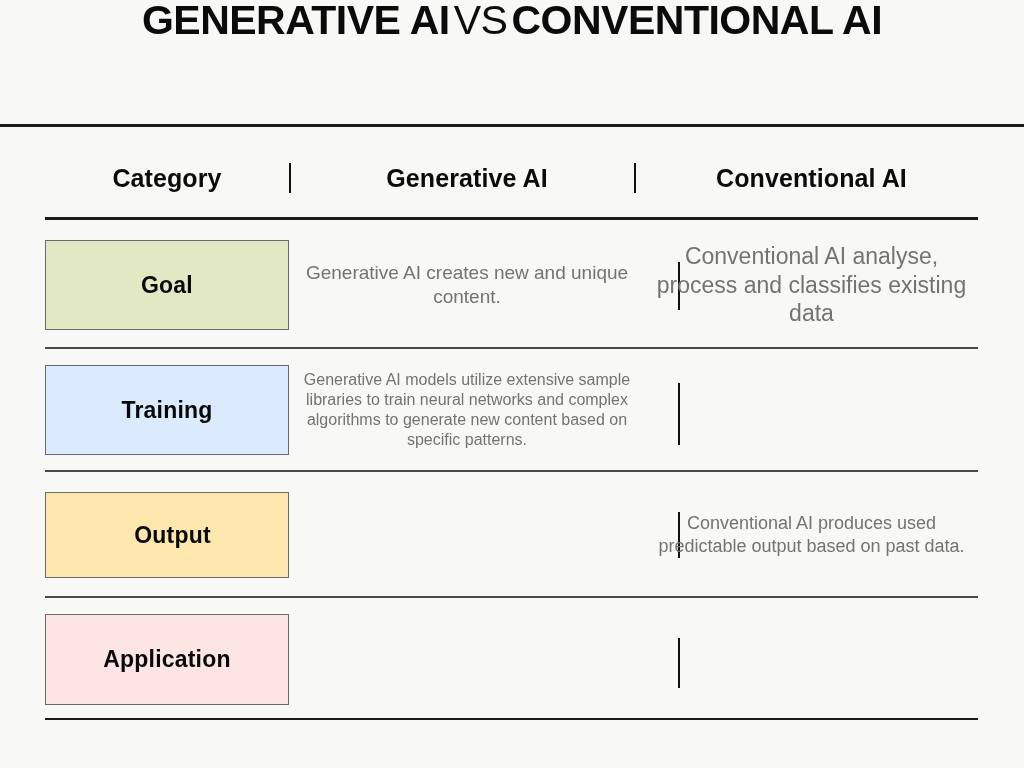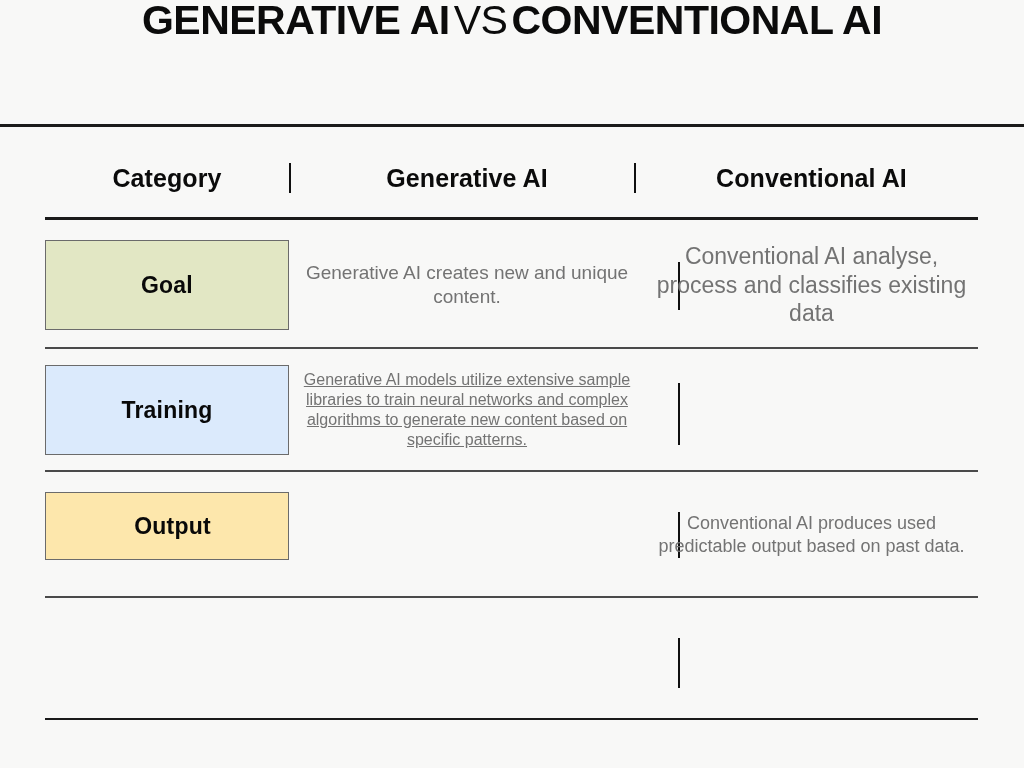--- a/index.html
+++ b/index.html
@@ -163,28 +163,28 @@
   .row1 { top: 240px; height: 90px; }
   .row1 .cat-box { top: 0; height: 90px; }
   .row1 .cell-mid, .row1 .cell-right { top: 0; height: 90px; }
   .row1 .cell-mid .cell-text   { font-size: 19px; }
   .row1 .cell-right .cell-text { font-size: 23px; }
   .row1 .vdiv { top: 22px; height: 48px; }
   .sep1 { top: 347px; }
 
   .row2 { top: 365px; height: 90px; }
   .row2 .cat-box { top: 0; height: 90px; }
-  .row2 .cell-mid, .row2 .cell-right { top: -14px; height: 118px; text-decoration: underline; }
+  .row2 .cell-mid, .row2 .cell-right { top: -14px; height: 118px; }
   .row2 .cell-mid .cell-text   { font-size: 16px; }
   .row2 .cell-right .cell-text { font-size: 18px; }
   .row2 .vdiv { top: 18px; height: 62px; }
   .sep2 { top: 470px; }
 
   .row3 { top: 492px; height: 86px; }
-  .row3 .cat-box { top: 0; height: 68px; padding-left: 11px; }
+  .row3 .cat-box { top: 0; height: 86px; padding-left: 11px; }
   .row3 .cell-mid, .row3 .cell-right { top: 0; height: 86px; }
   .row3 .cell-mid .cell-text   { font-size: 18px; }
   .row3 .cell-right .cell-text { font-size: 18px; }
   .row3 .vdiv { top: 20px; height: 46px; }
   .sep3 { top: 596px; }
 
   .row4 { top: 614px; height: 91px; }
   .row4 .cat-box { top: 0; height: 91px; }
   .row4 .cell-mid, .row4 .cell-right { top: -6px; height: 104px; }
   .row4 .cell-mid .cell-text   { font-size: 18px; }
@@ -243,17 +243,20 @@
       <span class="cat-label">Output</span>
     </div>
     <div class="vdiv"></div>
     <div class="cell-right">
       <div class="cell-text">Conventional AI produces used predictable output based on past data.</div>
     </div>
   </div>
   <div class="row-sep sep3"></div>
 
   <div class="row row4">
+    <div class="cat-box" style="background: rgb(252, 229, 227);">
+      <span class="cat-label">Application</span>
+    </div>
     <div class="vdiv"></div>
   </div>
   <div class="row-sep sep4 last"></div>
 
 </div>
 
 </body></html>

